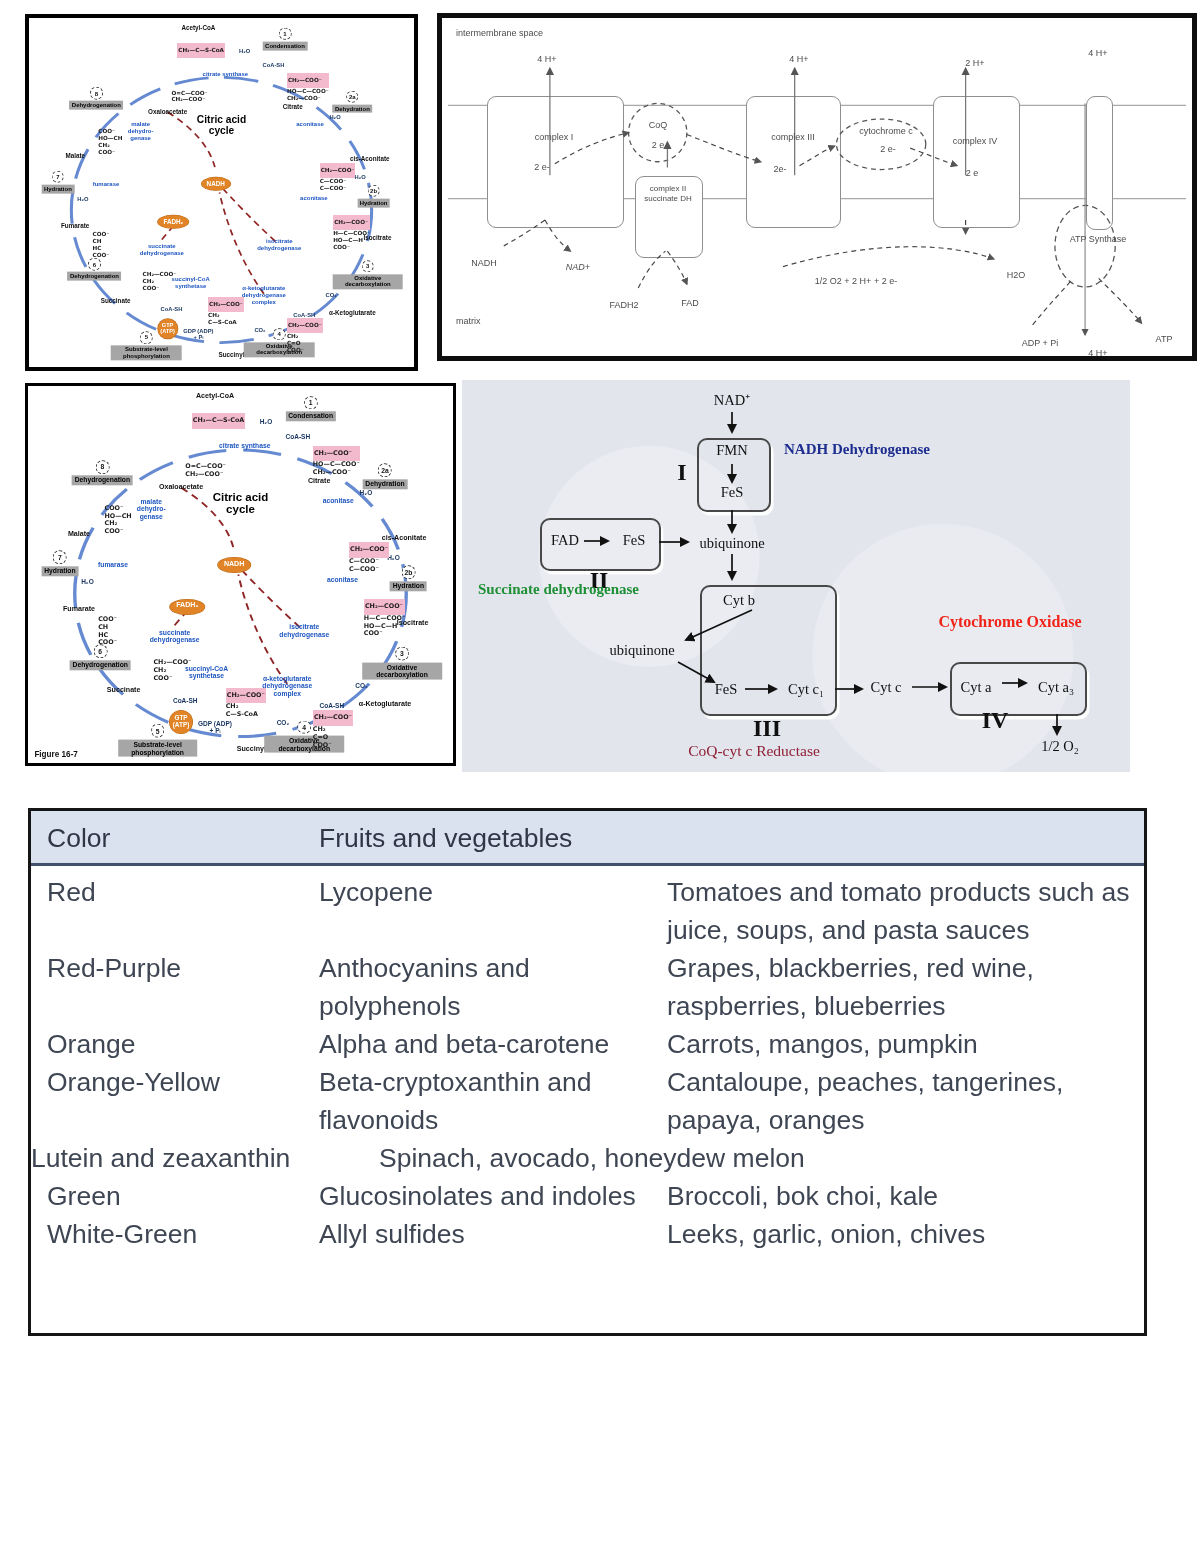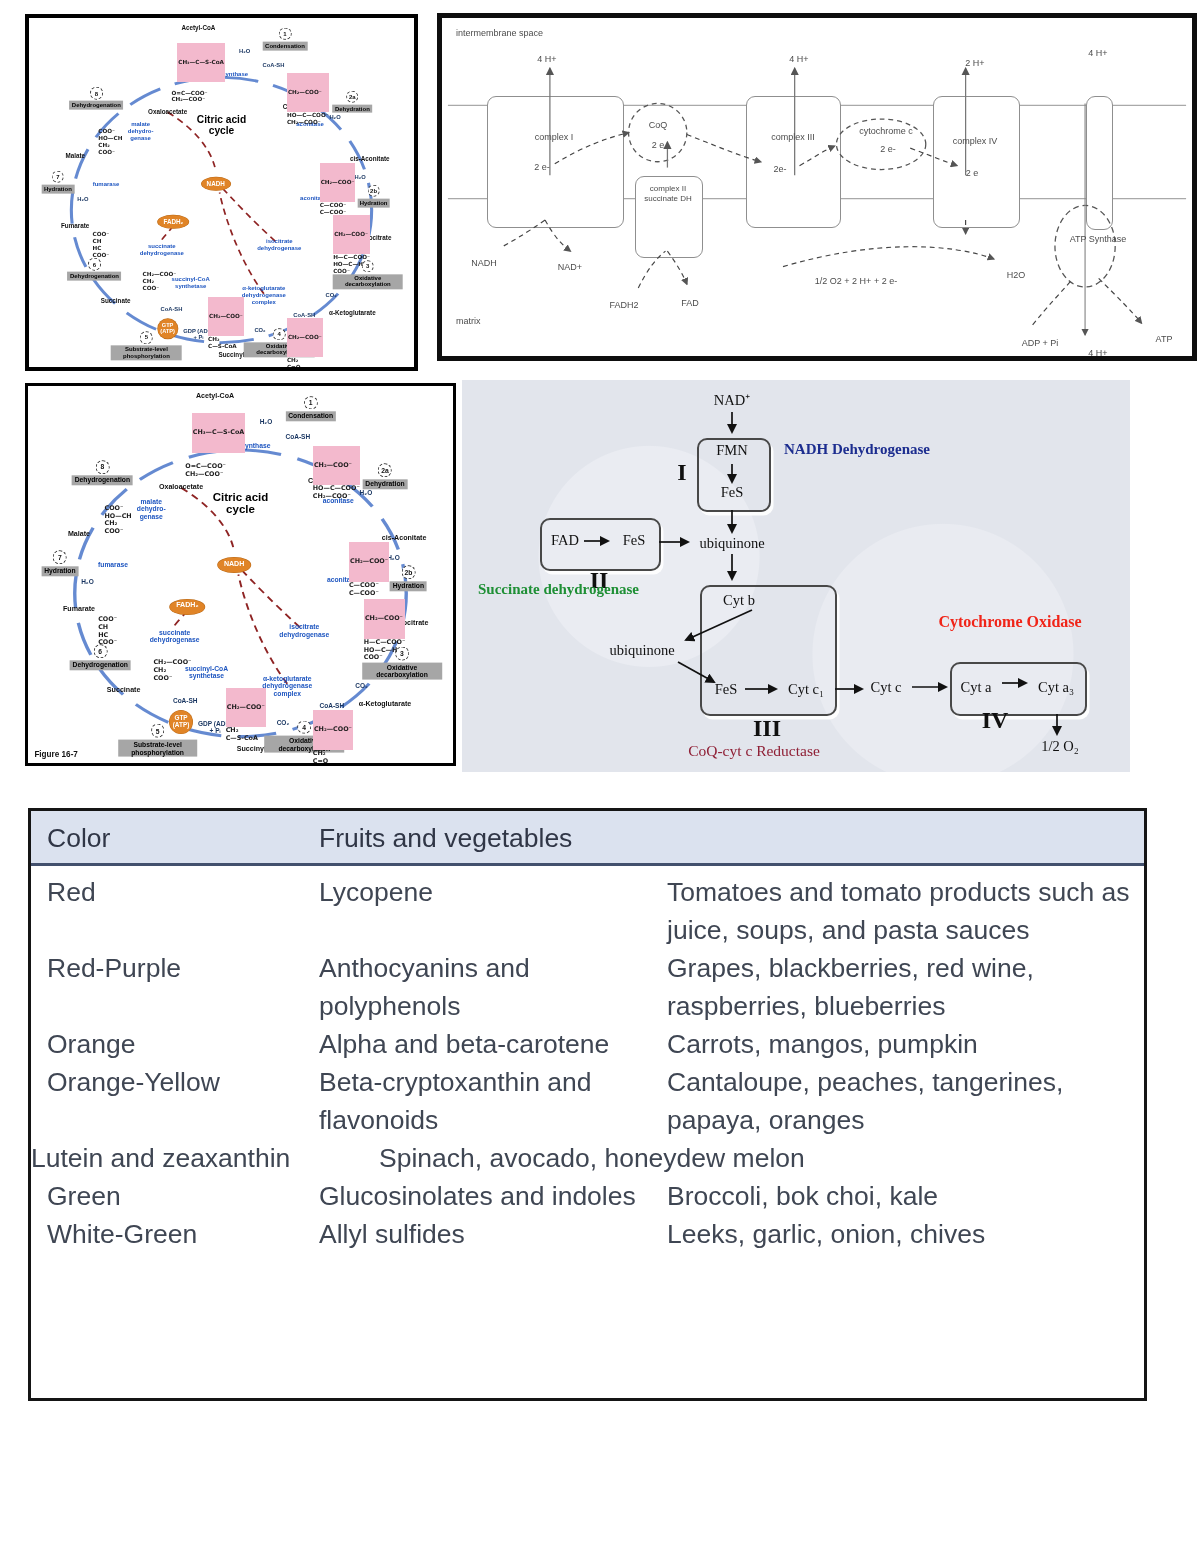--- a/index.html
+++ b/index.html
@@ -4,40 +4,40 @@
 <style>
   html,body{margin:0;padding:0;background:#fff;}
   .page{position:relative;width:1200px;height:1553px;background:#fff;font-family:"Liberation Sans",sans-serif;overflow:hidden;}
   .panel{position:absolute;box-sizing:border-box;}
   #p1{left:25px;top:14px;width:393px;height:357px;border:4px solid #000;background:#fff;}
   #p2{left:437px;top:13px;width:760px;height:348px;border:5px solid #0e0e0e;background:#fff;}
   #p3{left:25px;top:383px;width:431px;height:383px;border:3px solid #000;background:#fff;}
   #p4{left:462px;top:380px;width:668px;height:392px;background:#e2e5ec;
       background-image:radial-gradient(circle at 28% 45%, #eaecf2 0 110px, rgba(0,0,0,0) 111px),
                        radial-gradient(circle at 72% 70%, #e9ebf1 0 130px, rgba(0,0,0,0) 131px);}
-  #p5{left:28px;top:808px;width:1119px;height:593px;border:3px solid #151515;background:#fff;}
+  #p5{left:28px;top:808px;width:1119px;height:528px;border:3px solid #151515;background:#fff;}
 
   
   .cycle{position:absolute;inset:0;font-size:7.1px;overflow:hidden;}
   #p1 .cycle{font-size:6.3px;}
   .cycle svg{position:absolute;inset:0;width:100%;height:100%;}
   .cyc-el{position:absolute;transform:translate(-50%,-50%);text-align:center;white-space:nowrap;line-height:1.12;}
   .met{font-weight:700;color:#101010;font-size:1em;}
   .enz{color:#1d55c0;font-weight:700;font-size:.95em;white-space:normal;width:8.5em;}
   .enz-w{width:10.5em;}
   .sm{color:#16335f;font-weight:700;font-size:.92em;}
   .sm-w{white-space:normal;width:5.5em;}
   .cyc-title{font-size:1.62em;font-weight:800;color:#000;white-space:normal;width:6.5em;line-height:1.05;}
   .oval{background:#e08427;color:#fff;font-weight:700;border-radius:50%;padding:.5em .85em;font-size:1em;box-shadow:0 0 0 .5px #b96a19;}
   .oval-round{width:3.6em;height:3.6em;padding:0;display:flex;align-items:center;justify-content:center;white-space:normal;line-height:1.05;font-size:.9em;}
   .step{position:absolute;transform:translate(-50%,-50%);display:flex;flex-direction:column;align-items:center;gap:.25em;}
   .stepnum{width:1.75em;height:1.75em;border:1px dashed #3a3a3a;border-radius:50%;display:flex;align-items:center;justify-content:center;background:#fff;font-weight:700;font-size:.95em;color:#111;}
   .steplab{background:#a6a6a6;color:#000;font-weight:700;padding:.18em .4em;font-size:.95em;line-height:1.1;text-align:center;white-space:normal;max-width:11em;width:max-content;}
   .struct{position:absolute;font-family:"DejaVu Sans",sans-serif;font-size:.9em;line-height:1.22;color:#1c1c1c;font-weight:600;white-space:nowrap;}
-  .struct .hl{background:#f3b9cd;padding:16px .18em;}
+  .struct .hl{background:#f3b9cd;padding:4px .18em;}
   .figcap{position:absolute;left:1.5%;top:96.5%;font-weight:700;font-size:1.15em;color:#111;}
 
   
   .etc-box{position:absolute;border:1.6px solid #8f8f8f;border-radius:9px;background:#fff;}
   .etc-lbl{position:absolute;transform:translateX(-50%);text-align:center;font-size:9px;color:#4c4c4c;white-space:nowrap;line-height:1.25;}
   .etc-left{transform:none;text-align:left;}
   .etc-wrap{white-space:normal;}
   .etc-sm{font-size:8px;}
 
   
@@ -248,21 +248,21 @@
       <div class="etc-lbl" style="left: 533px; top: 118px;">complex IV</div>
       <div class="etc-lbl" style="left: 216px; top: 102px;">CoQ</div>
       <div class="etc-lbl" style="left: 444px; top: 108px;">cytochrome c</div>
       <div class="etc-lbl etc-wrap" style="left: 656px; top: 216px; width: 62px;">ATP Synthase</div>
       <div class="etc-lbl" style="left: 100px; top: 144px;">2 e-</div>
       <div class="etc-lbl" style="left: 216px; top: 122px;">2 e</div>
       <div class="etc-lbl" style="left: 338px; top: 146px;">2e-</div>
       <div class="etc-lbl" style="left: 446px; top: 126px;">2 e-</div>
       <div class="etc-lbl" style="left: 530px; top: 150px;">2 e</div>
       <div class="etc-lbl" style="left: 42px; top: 240px;">NADH</div>
-      <div class="etc-lbl" style="left: 128px; top: 244px;">NAD+</div>
+      <div class="etc-lbl" style="left: 136px; top: 244px; font-style: italic;">NAD+</div>
       <div class="etc-lbl" style="left: 182px; top: 282px;">FADH2</div>
       <div class="etc-lbl" style="left: 248px; top: 280px;">FAD</div>
       <div class="etc-lbl" style="left: 414px; top: 258px;">1/2 O2 + 2 H+ + 2 e-</div>
       <div class="etc-lbl" style="left: 574px; top: 252px;">H2O</div>
       <div class="etc-lbl" style="left: 598px; top: 320px;">ADP + Pi</div>
       <div class="etc-lbl" style="left: 722px; top: 316px;">ATP</div>
     </div>
   <div id="p3" class="panel">
     <div class="cycle" id="cyc2">
         <svg viewBox="0 0 100 100" preserveAspectRatio="none">

